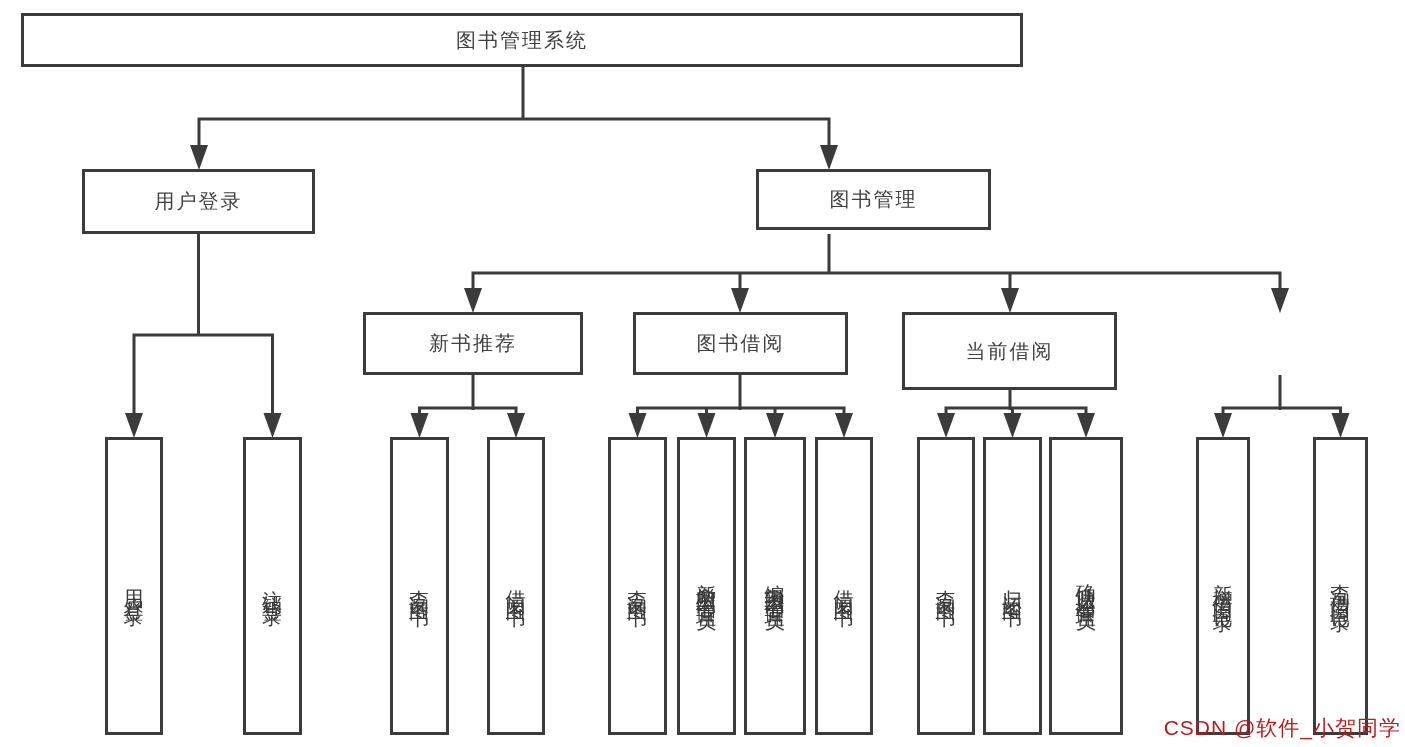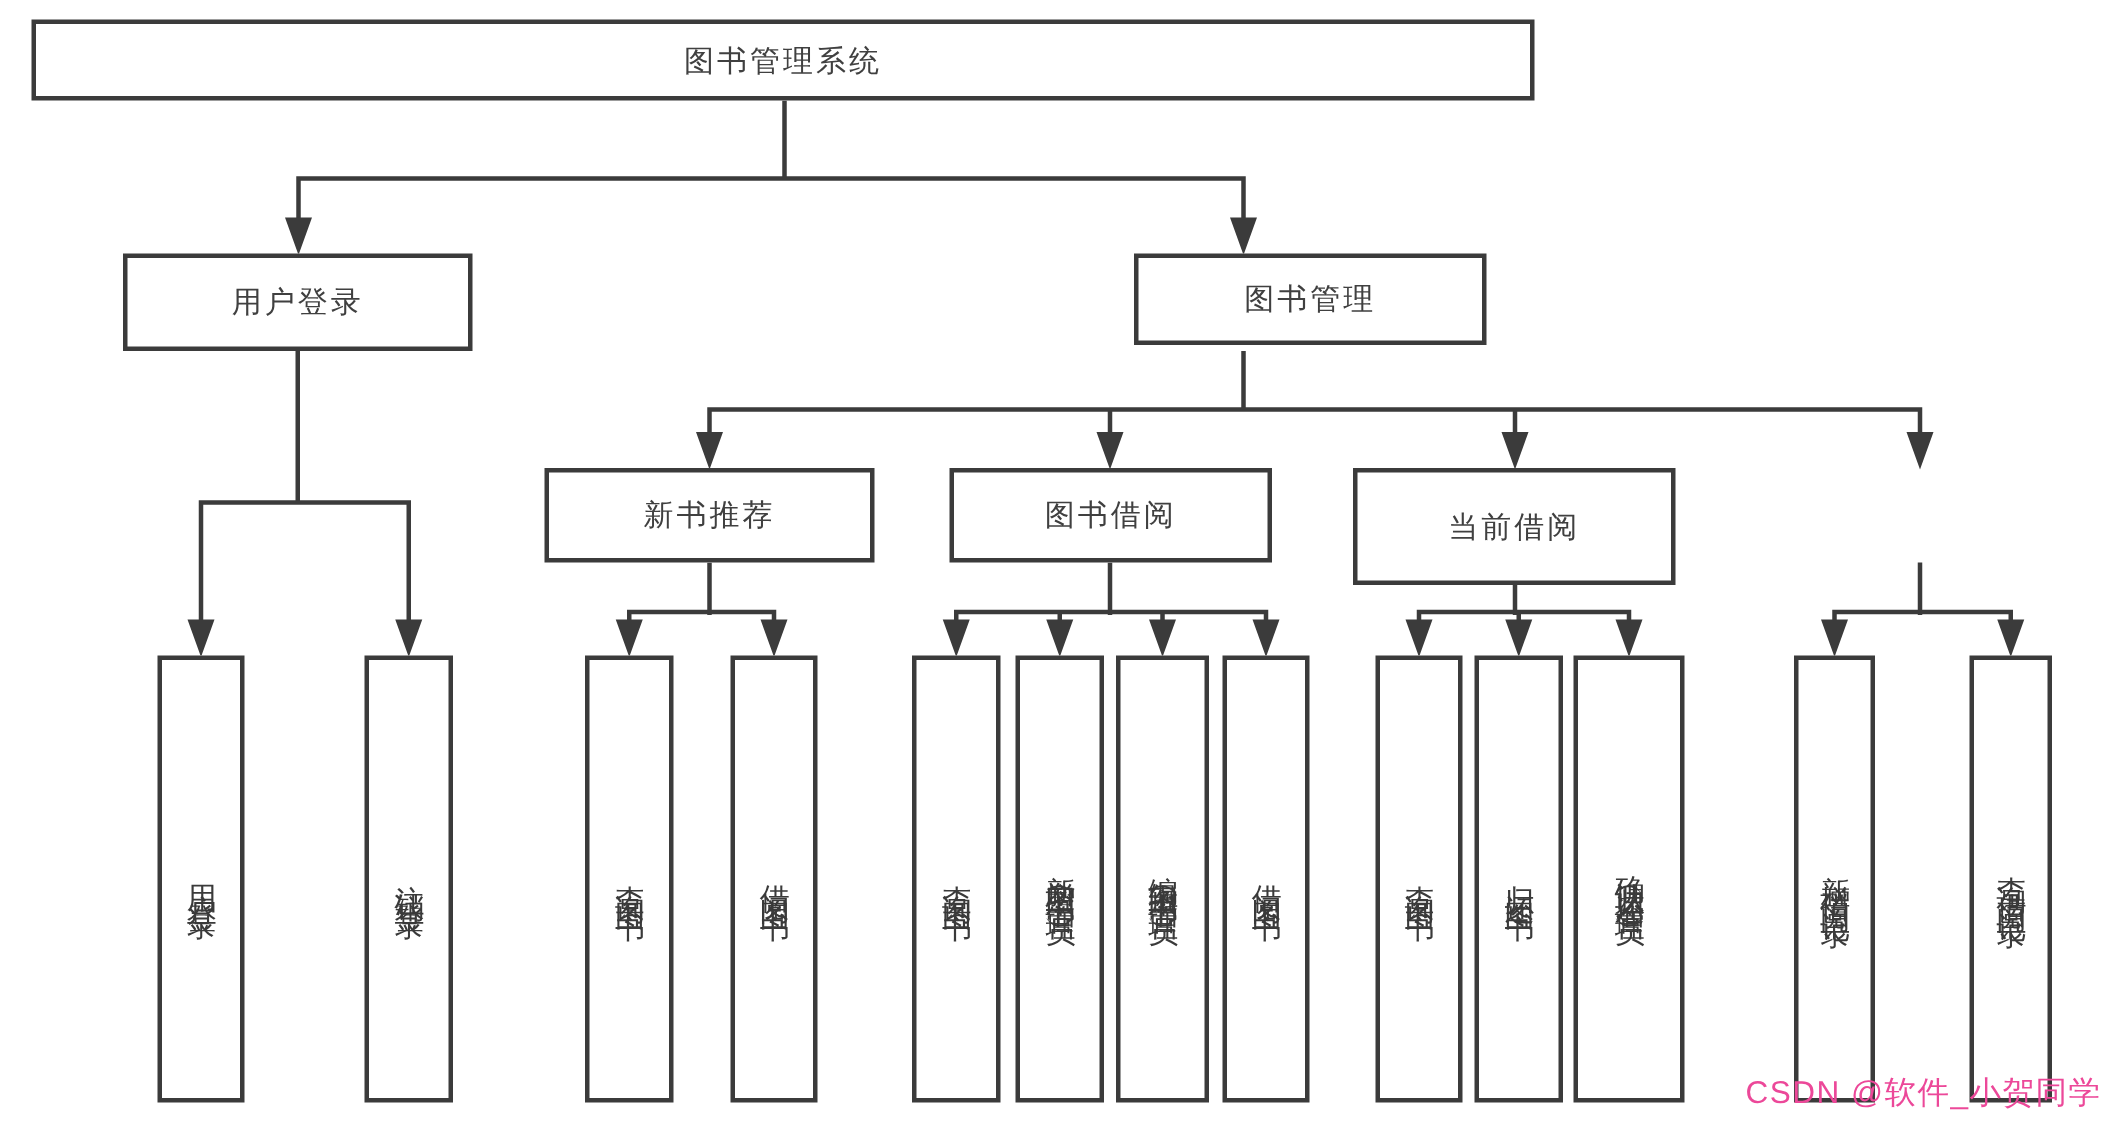--- a/index.html
+++ b/index.html
@@ -49,21 +49,21 @@
     letter-spacing: 6px;
     line-height: 1;
     white-space: nowrap;
   }
   .leaf-wide > span { letter-spacing: 4px; }
   #watermark {
     position: absolute;
     right: 4px;
     top: 714px;
     font-size: 21px;
-    color: #ec4899;
+    color: #b91c1c;
     letter-spacing: 1px;
     z-index: 2;
     white-space: nowrap;
   }
 </style>
 </head>
 <body>
 
 <div id="canvas">
 

